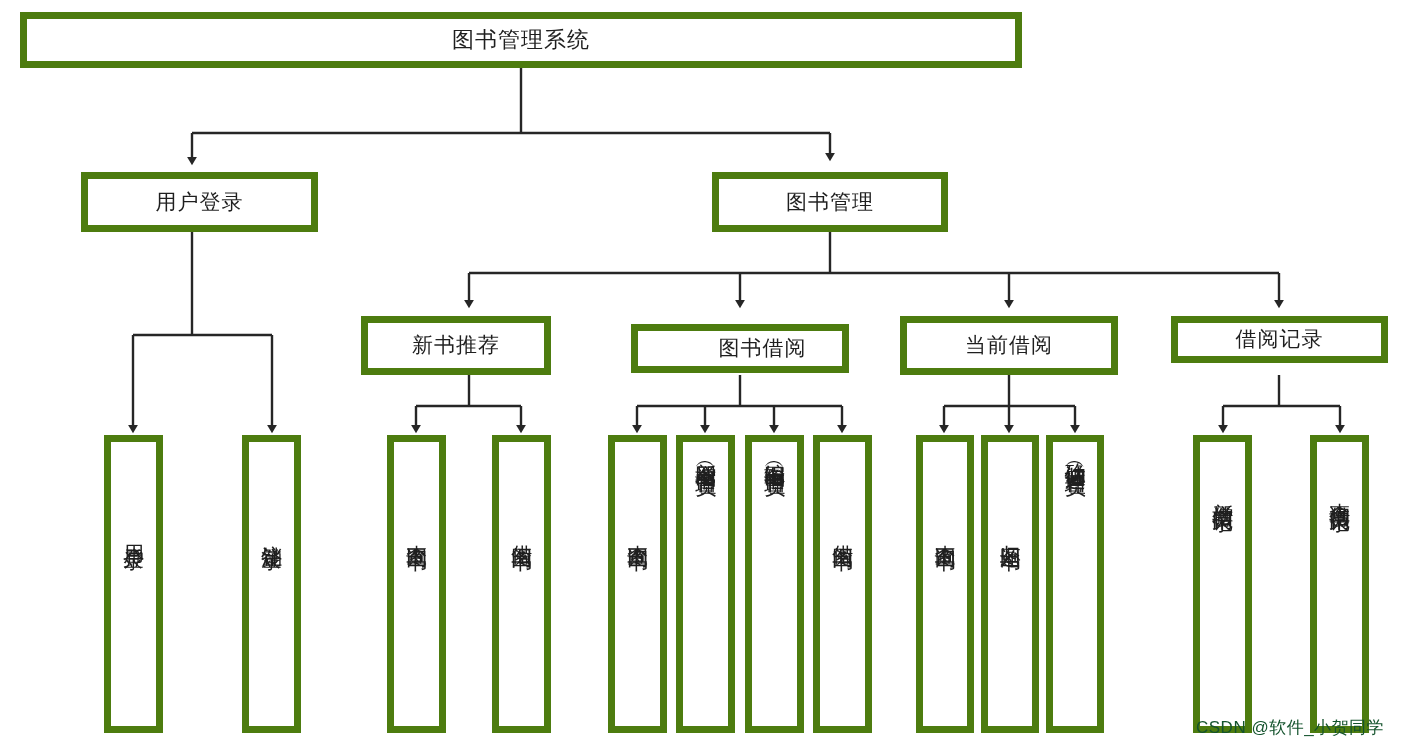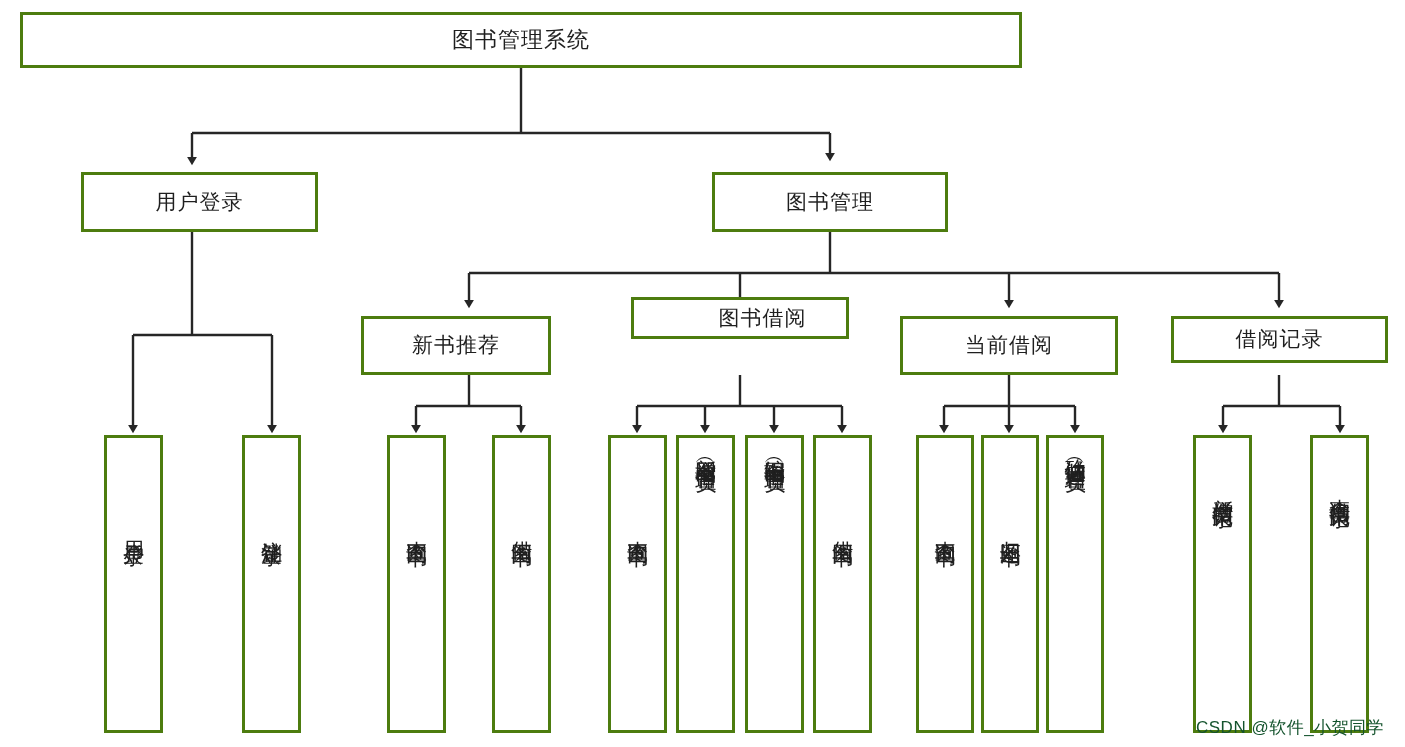--- a/index.html
+++ b/index.html
@@ -18,21 +18,21 @@
     position:absolute;
     left:0; top:0;
     width:1405px;
     height:747px;
     pointer-events:none;
   }
   .node{
     position:absolute;
     box-sizing:border-box;
     background:#ffffff;
-    border:3px solid #4d7c0f;
+    border:7px solid #4d7c0f;
     display:flex;
     align-items:center;
     justify-content:center;
     text-align:center;
   }
   .node .label{
     font-size:21px;
     line-height:1.18;
     letter-spacing:1px;
     color:#1f1f1f;
@@ -126,21 +126,21 @@
   <div class="node" style="left:81px; top:172px; width:237px; height:60px;">
     <span class="label">用户登录</span>
   </div>
   <div class="node" style="left:712px; top:172px; width:236px; height:60px;">
     <span class="label">图书管理</span>
   </div>
 
   <div class="node" style="left:361px; top:316px; width:190px; height:59px;">
     <span class="label">新书推荐</span>
   </div>
-  <div class="node" style="left:631px; top:297px; width:218px; height:42px;padding-left:45px;">
+  <div class="node" style="left:631px; top:324px; width:218px; height:49px;padding-left:45px;">
     <span class="label">图书借阅</span>
   </div>
   <div class="node" style="left:900px; top:316px; width:218px; height:59px;">
     <span class="label">当前借阅</span>
   </div>
   <div class="node" style="left:1171px; top:316px; width:217px; height:47px;">
     <span class="label">借阅记录</span>
   </div>
 
   <div class="node vert" style="left:104px; top:435px; width:59px; height:298px; padding-top:86px;">

